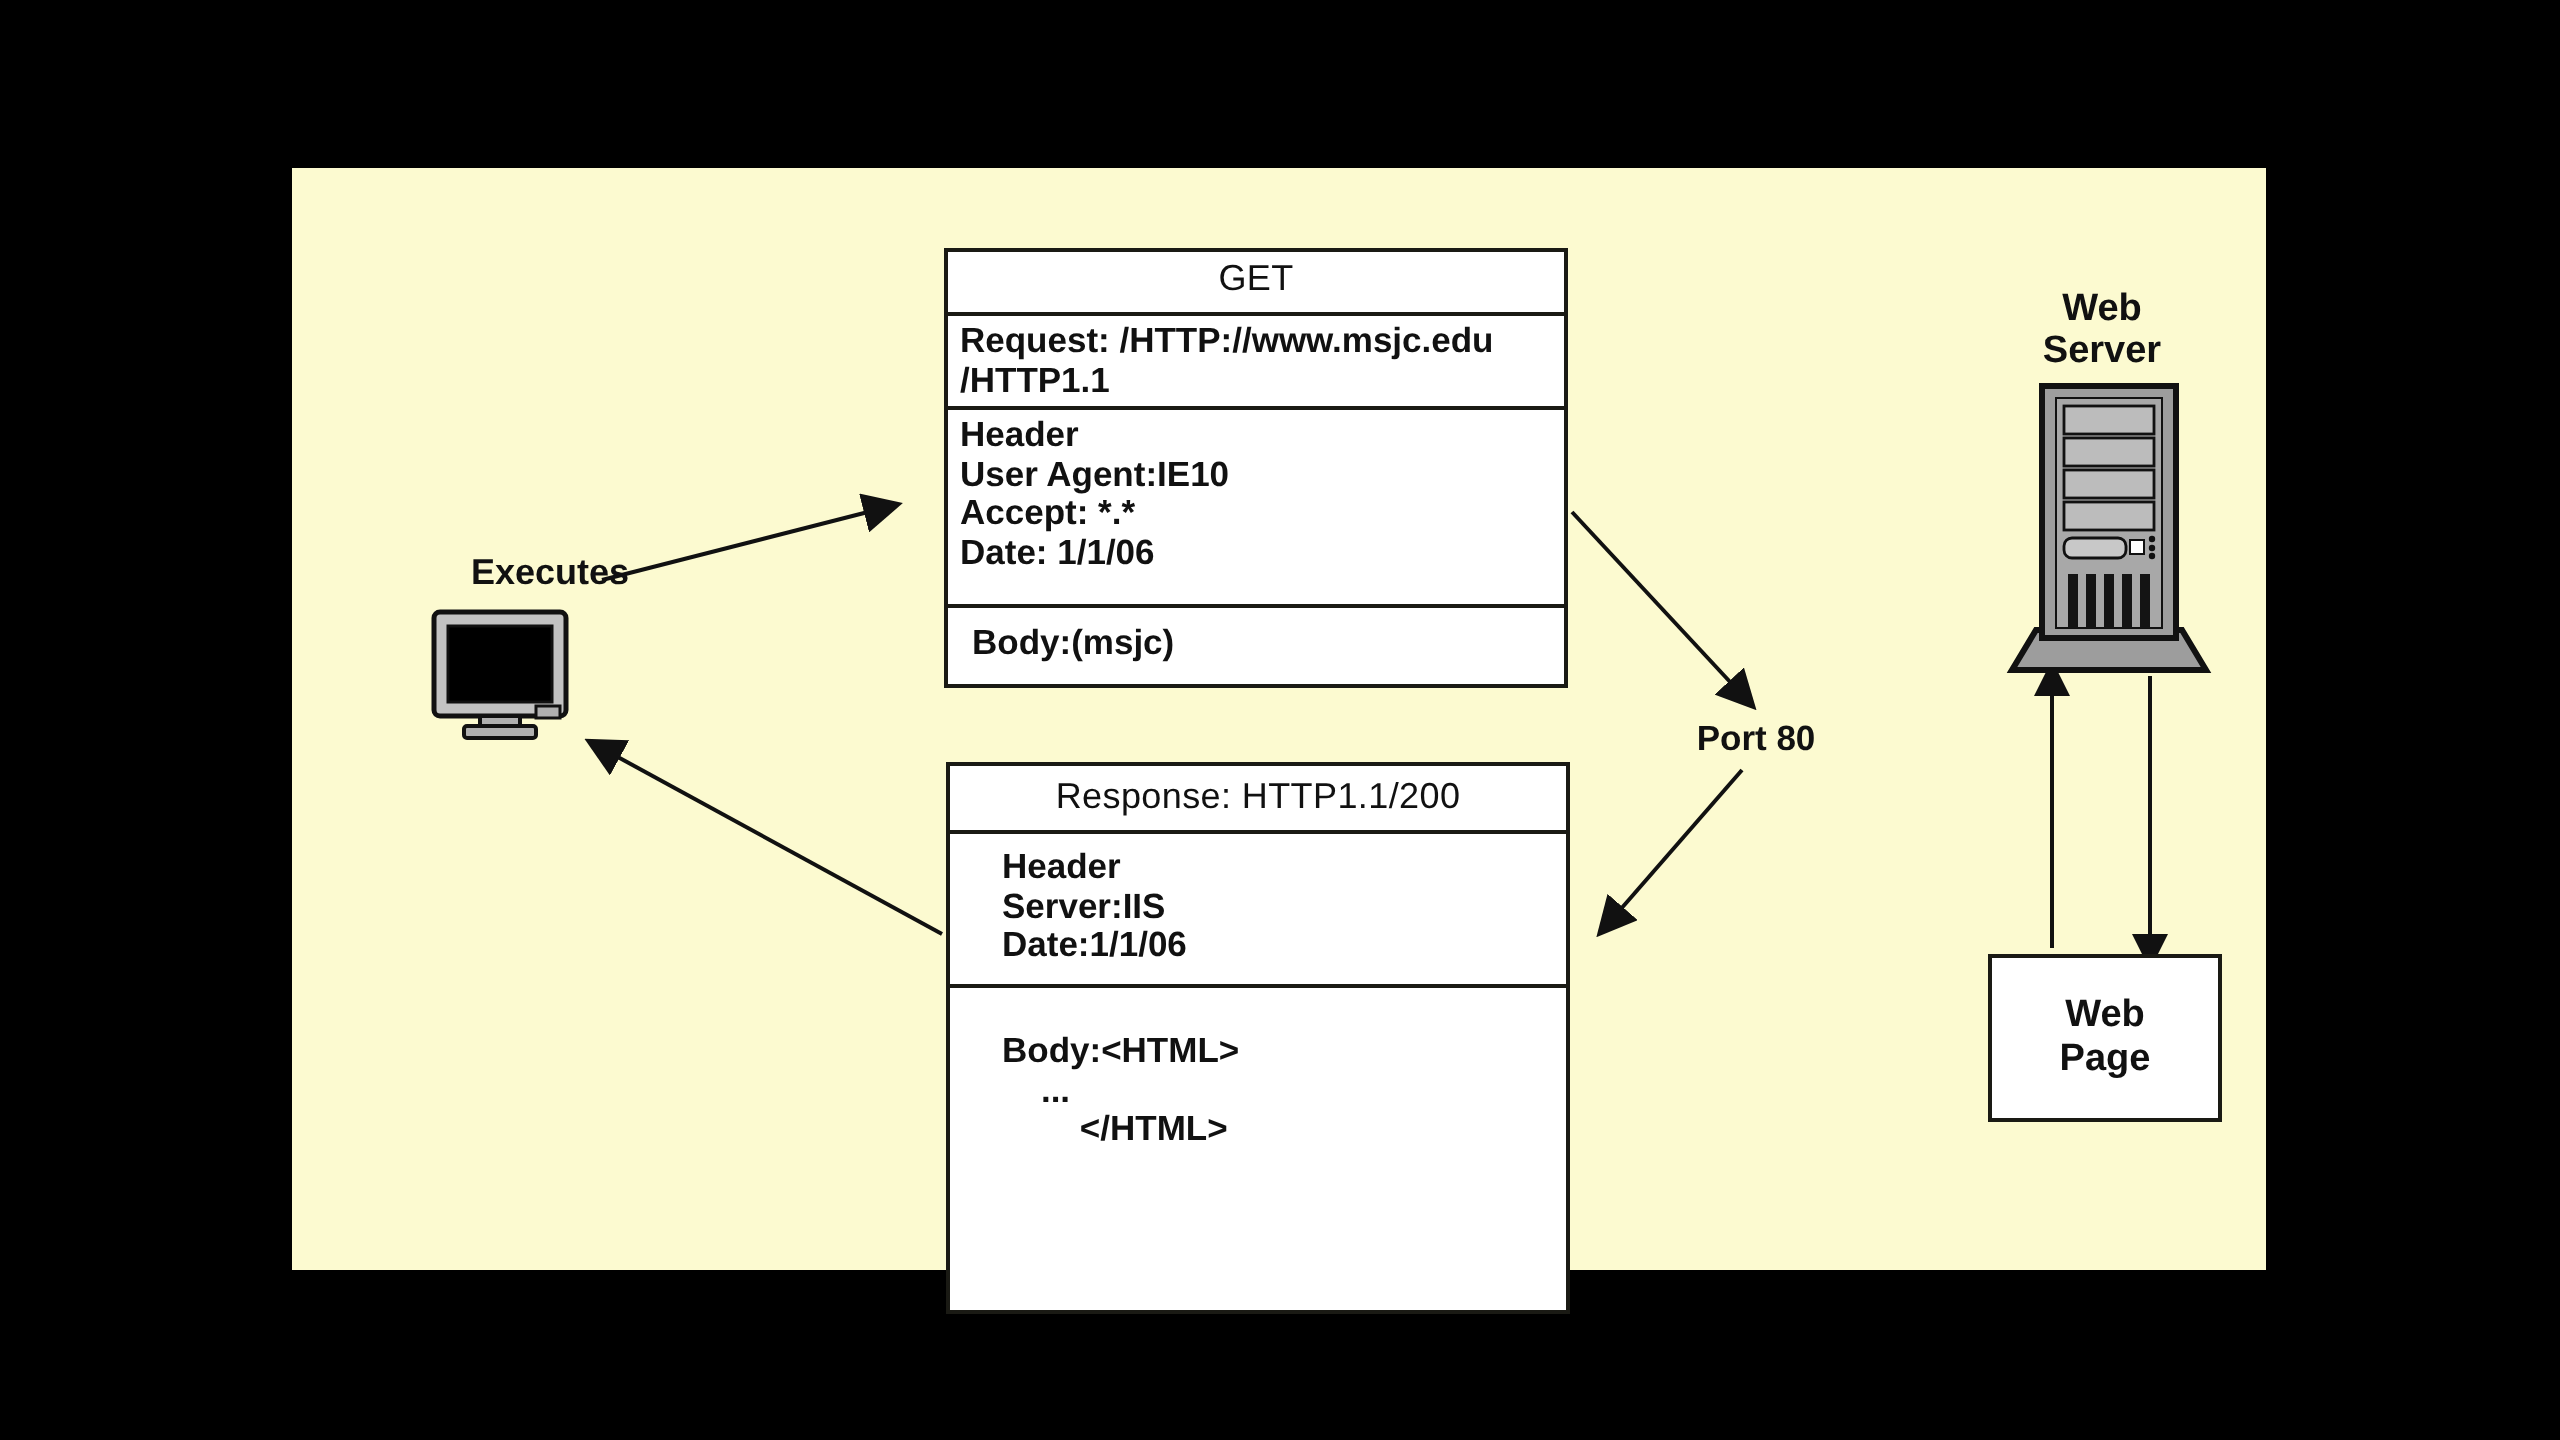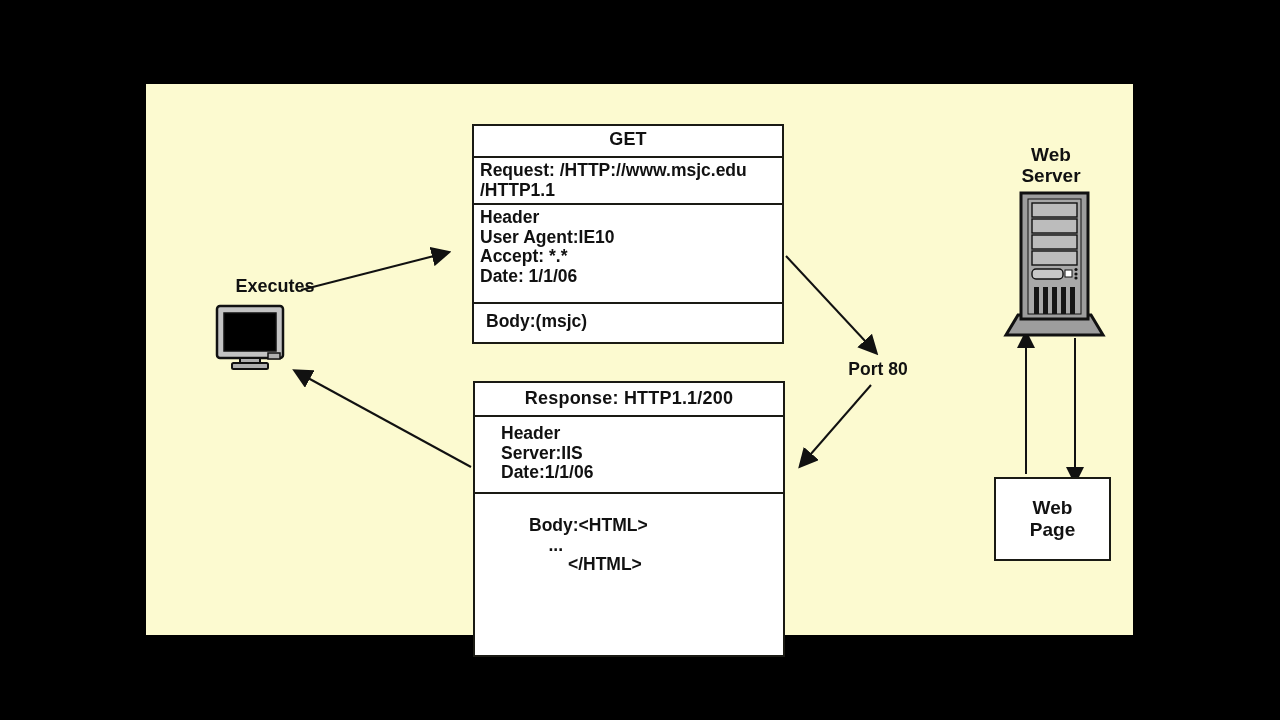--- a/index.html
+++ b/index.html
@@ -38,21 +38,21 @@
     box-sizing: border-box;
   }
   .row {
     border-bottom: 2px solid #1a1a14;
     box-sizing: border-box;
     padding: 3px 6px 4px 6px;
   }
   .row:last-child { border-bottom: none; }
   .row-title {
     text-align: center;
-    font-weight: bold;
+    font-weight: normal;
     font-size: 18px;
     color: #111;
     letter-spacing: .2px;
   }
   .row-text {
     font-weight: bold;
     font-size: 17.5px;
     line-height: 19.5px;
     color: #111;
     white-space: pre-wrap;
@@ -168,21 +168,21 @@
 
     <div class="msgbox" style="left:327px; top:297px; width:312px; height:276px;">
       <div class="row" style="height:34px; padding-top:5px;">
         <div class="row-title">Response: HTTP1.1/200</div>
       </div>
       <div class="row" style="height:77px; padding-top:7px; padding-left:26px;">
         <div class="row-text">Header
 Server:IIS
 Date:1/1/06</div>
       </div>
-      <div class="row" style="height:104px; padding-top:22px; padding-left:26px;margin-left:28px;">
+      <div class="row" style="height:104px; padding-top:22px; padding-left:26px;">
         <div class="row-text">Body:&lt;HTML&gt;
     ...
         &lt;/HTML&gt;</div>
       </div>
     </div>
 
     <div class="label" style="left:672px; top:275px; width:120px; font-size:17.5px;">Port 80</div>
 
     <div class="label" style="left:845px; top:60px; width:120px; font-size:19px; line-height:21px;">Web
 Server</div>

